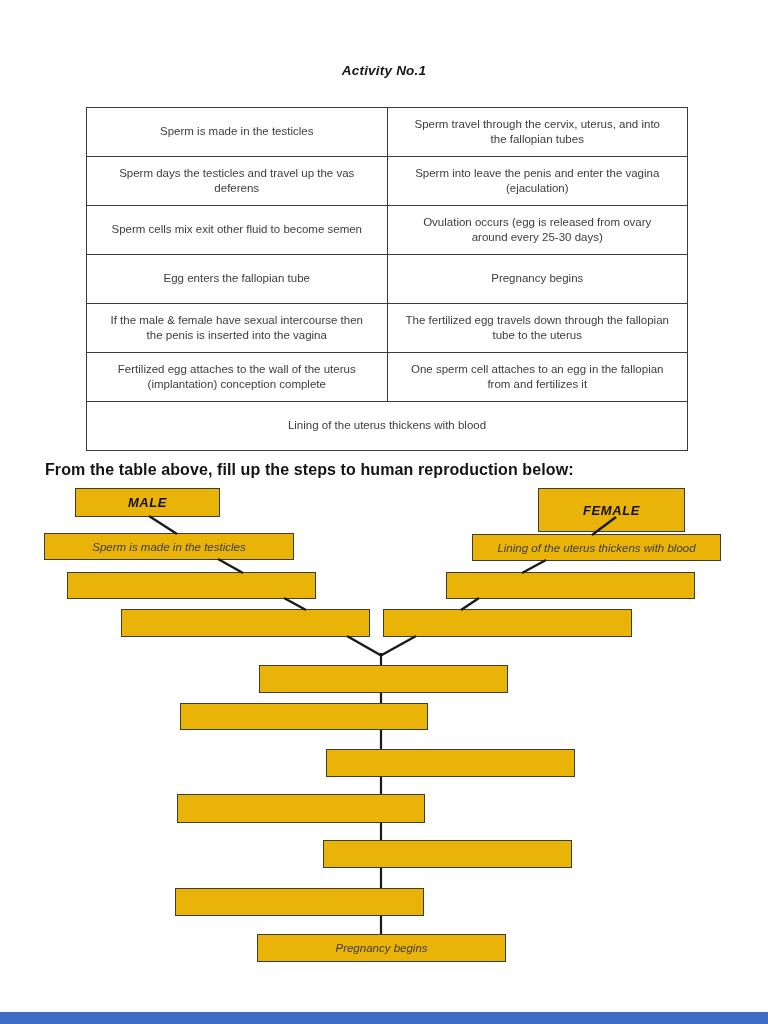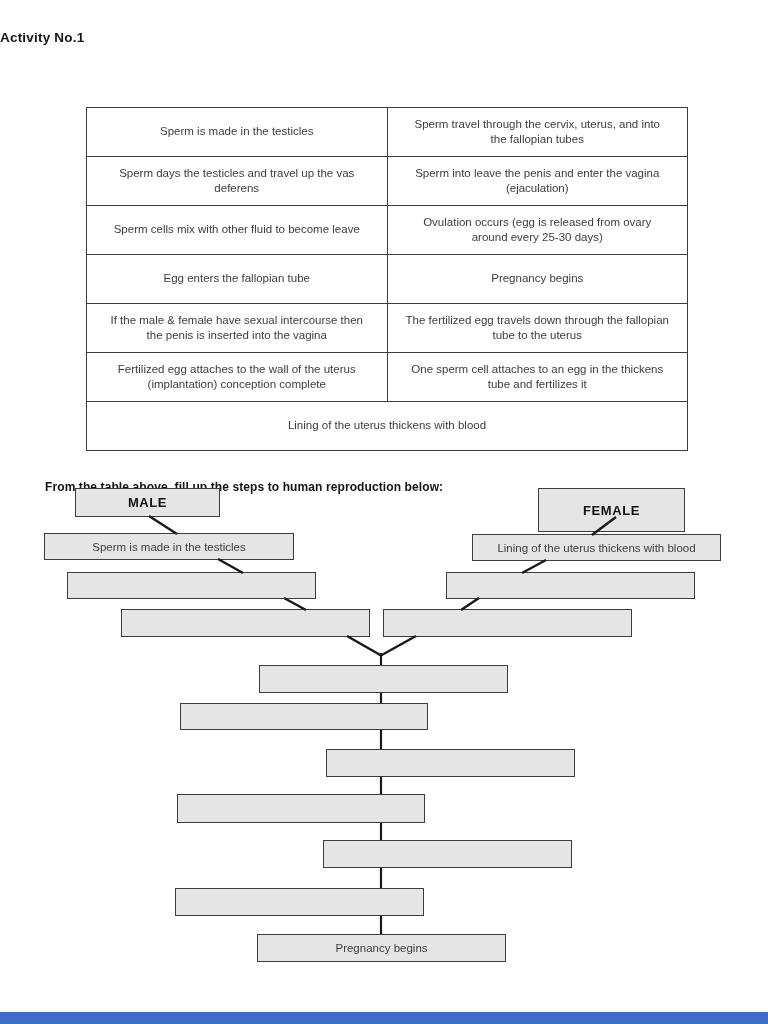--- a/index.html
+++ b/index.html
@@ -1,40 +1,40 @@
 <!DOCTYPE html>
 <html><head>
 <meta charset="utf-8">
 <style>
   html,body{margin:0;padding:0;background:#ffffff;}
   .page{
     position:relative;width:768px;height:1024px;background:#ffffff;overflow:hidden;
     font-family:"Liberation Sans","DejaVu Sans",sans-serif;color:#3a3a3a;
   }
   .title-block{
-    position:absolute;top:28px;left:0;width:768px;
-    font-weight:bold;color:#161616;font-size:13.5px;line-height:19px;letter-spacing:.2px;
+    position:absolute;top:61px;left:0;width:768px;text-align:center;
+    font-weight:bold;color:#161616;font-size:13.5px;line-height:19px;letter-spacing:.2px;font-style:italic;
   }
   table.steps-table{
     position:absolute;left:86px;top:107px;width:602px;
     border-collapse:collapse;table-layout:fixed;
   }
   table.steps-table td{
     border:1.6px solid #3c3c3c;height:44px;padding:2px 18px;
     text-align:center;vertical-align:middle;
     font-size:11.5px;line-height:15.5px;color:#3d3d3d;
   }
   .instruction{
-    position:absolute;left:45px;top:480px;font-size:12px;font-weight:bold;color:#141414;
+    position:absolute;left:45px;top:461px;font-size:16px;font-weight:bold;color:#141414;
     letter-spacing:.1px;
   }
   .fc-box{
-    position:absolute;background:#e5e5e5;border:1.5px solid #3c3c3c;box-sizing:border-box;
+    position:absolute;background:#eab308;border:1.5px solid #3c3c3c;box-sizing:border-box;
     display:flex;align-items:center;justify-content:center;z-index:2;
-    font-size:11.5px;color:#3d3d3d;text-align:center;
+    font-size:11.5px;color:#3d3d3d;text-align:center;font-style:italic;
   }
   .fc-box.header{font-weight:bold;font-size:13px;color:#111;letter-spacing:.6px;}
   svg.lines{position:absolute;left:0;top:0;z-index:0;}
   svg.lines-top{position:absolute;left:0;top:0;z-index:3;pointer-events:none;}
   .footer-bar{position:absolute;left:0;bottom:0;width:768px;height:12px;z-index:4;}
 </style>
 </head>
 <body>
 
 <div class="page">
@@ -47,34 +47,34 @@
     <tbody>
         <tr>
       <td>Sperm is made in the testicles</td>
       <td>Sperm travel through the cervix, uterus, and into the fallopian tubes</td>
     </tr>
     <tr>
       <td>Sperm days the testicles and travel up the vas deferens</td>
       <td>Sperm into leave the penis and enter the vagina (ejaculation)</td>
     </tr>
     <tr>
-      <td>Sperm cells mix with other fluid to become leave</td>
+      <td>Sperm cells mix exit other fluid to become semen</td>
       <td>Ovulation occurs (egg is released from ovary around every 25-30 days)</td>
     </tr>
     <tr>
       <td>Egg enters the fallopian tube</td>
       <td>Pregnancy begins</td>
     </tr>
     <tr>
       <td>If the male &amp; female have sexual intercourse then the penis is inserted into the vagina</td>
       <td>The fertilized egg travels down through the fallopian tube to the uterus</td>
     </tr>
     <tr>
       <td>Fertilized egg attaches to the wall of the uterus (implantation) conception complete</td>
-      <td>One sperm cell attaches to an egg in the thickens tube and fertilizes it</td>
+      <td>One sperm cell attaches to an egg in the fallopian from and fertilizes it</td>
     </tr>
     <tr>
       <td colspan="2">Lining of the uterus thickens with blood</td>
     </tr>
   </tbody>
     </table>
 
   <div class="instruction">From the table above, fill up the steps to human reproduction below:</div>
 
   <svg class="lines" width="768" height="1024">

